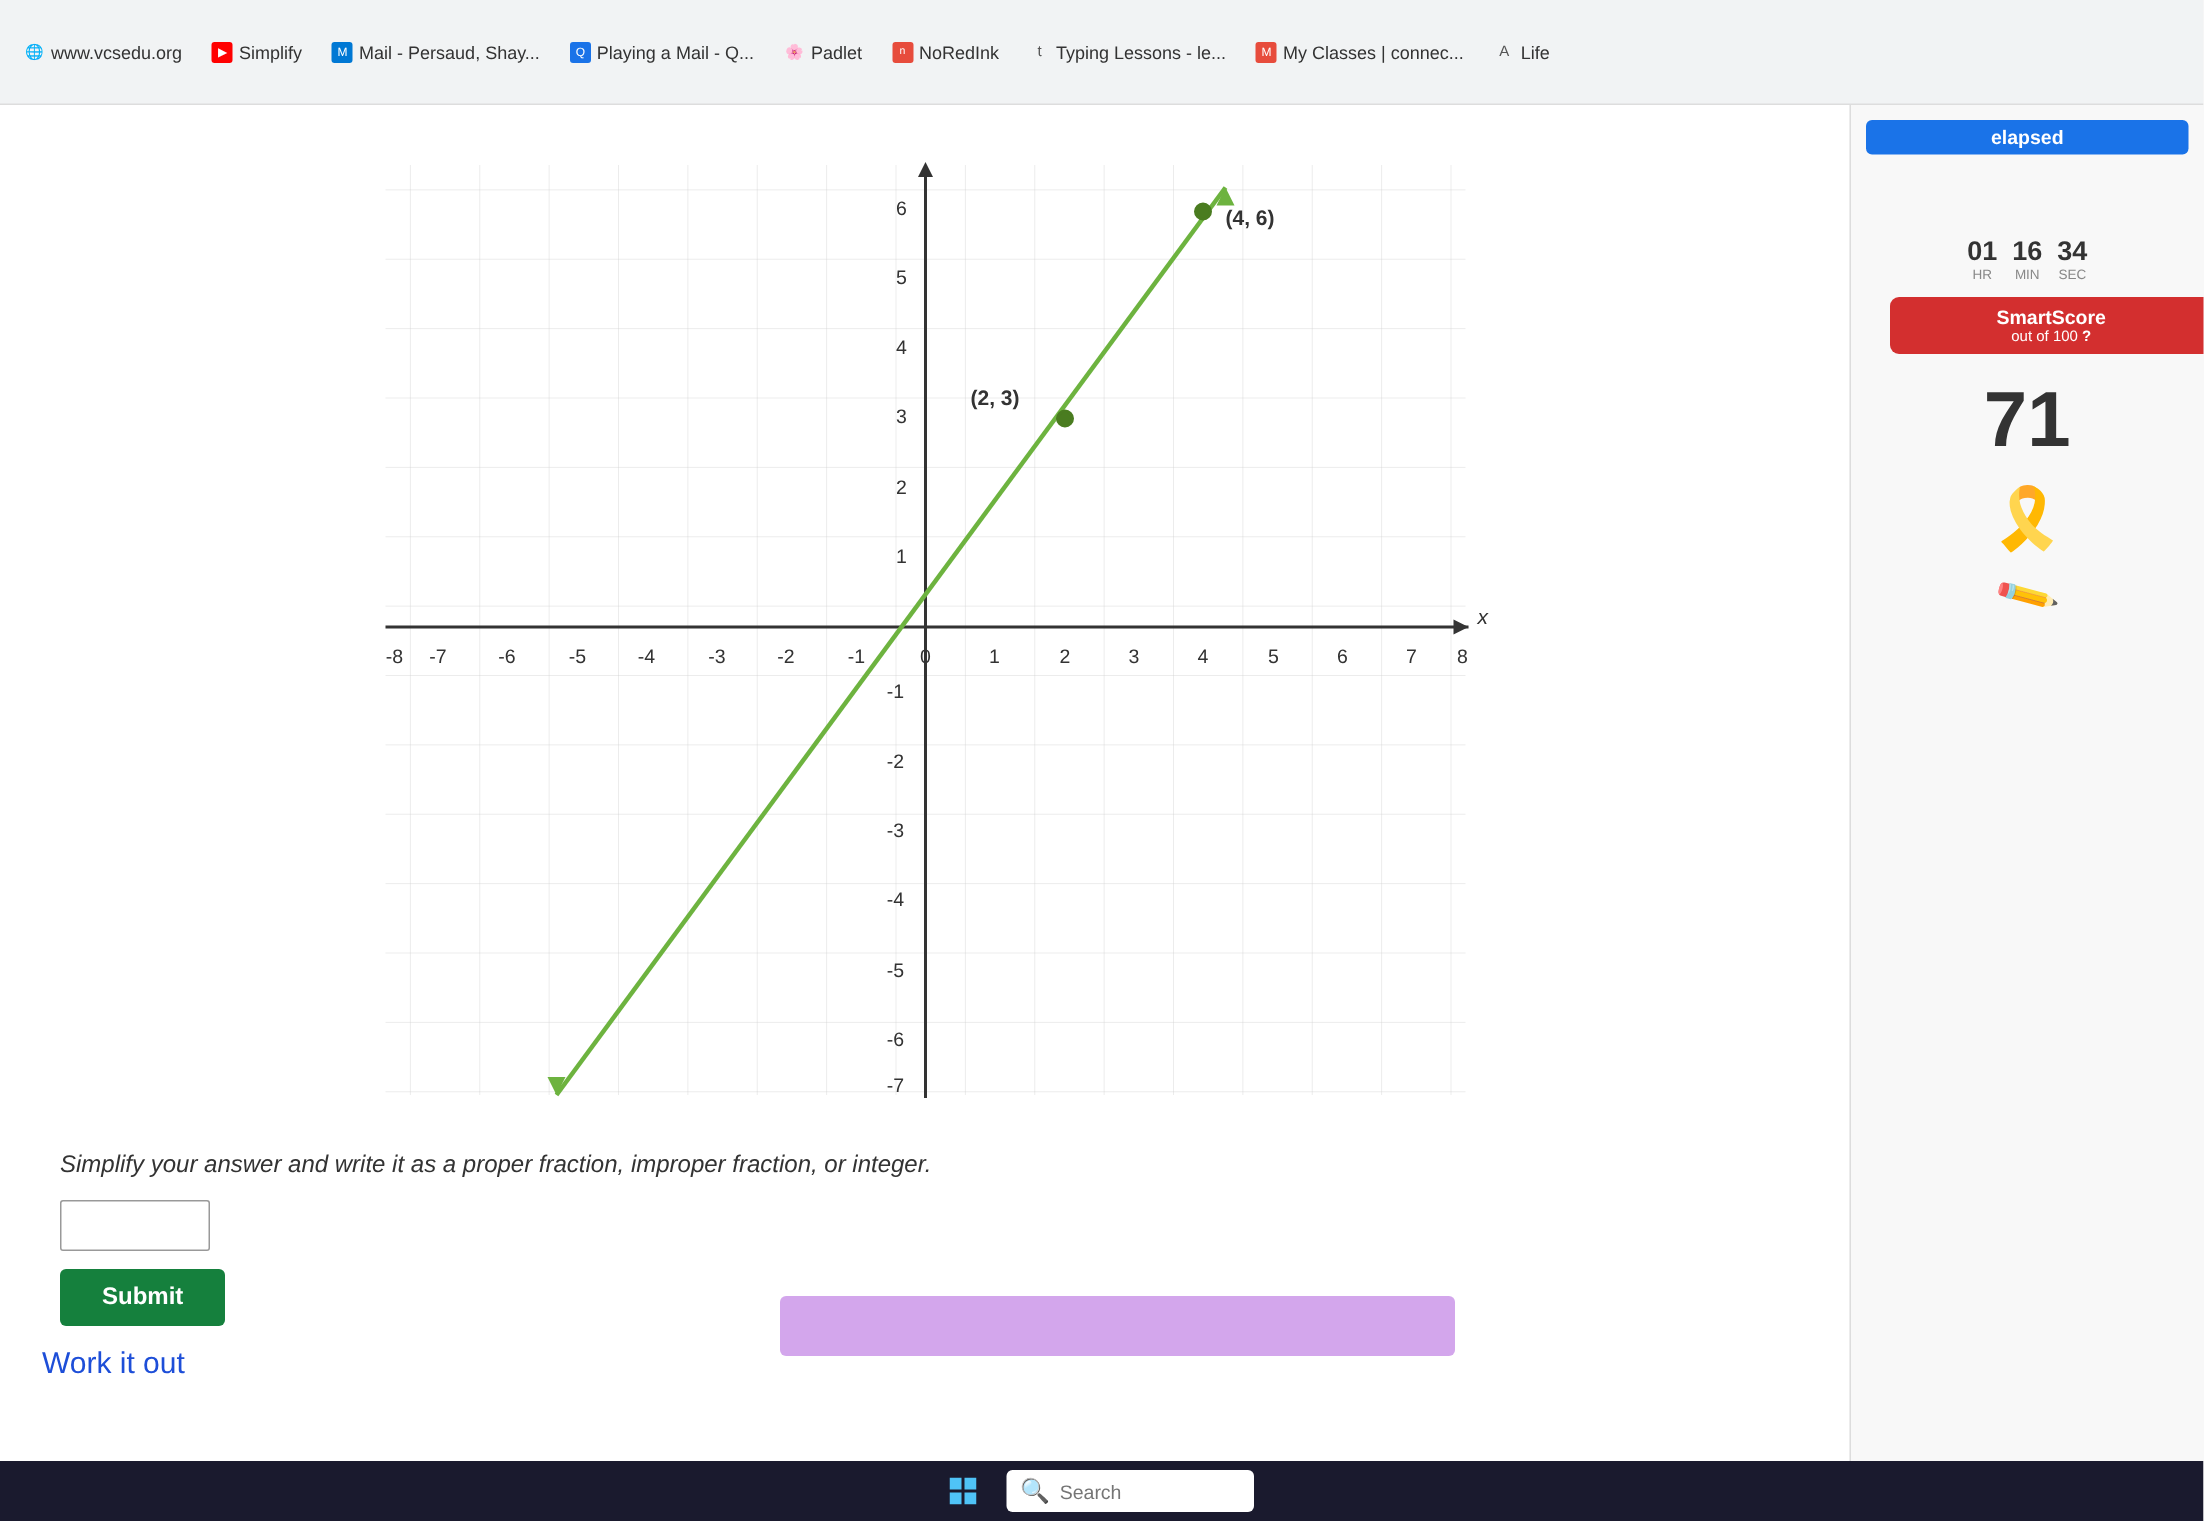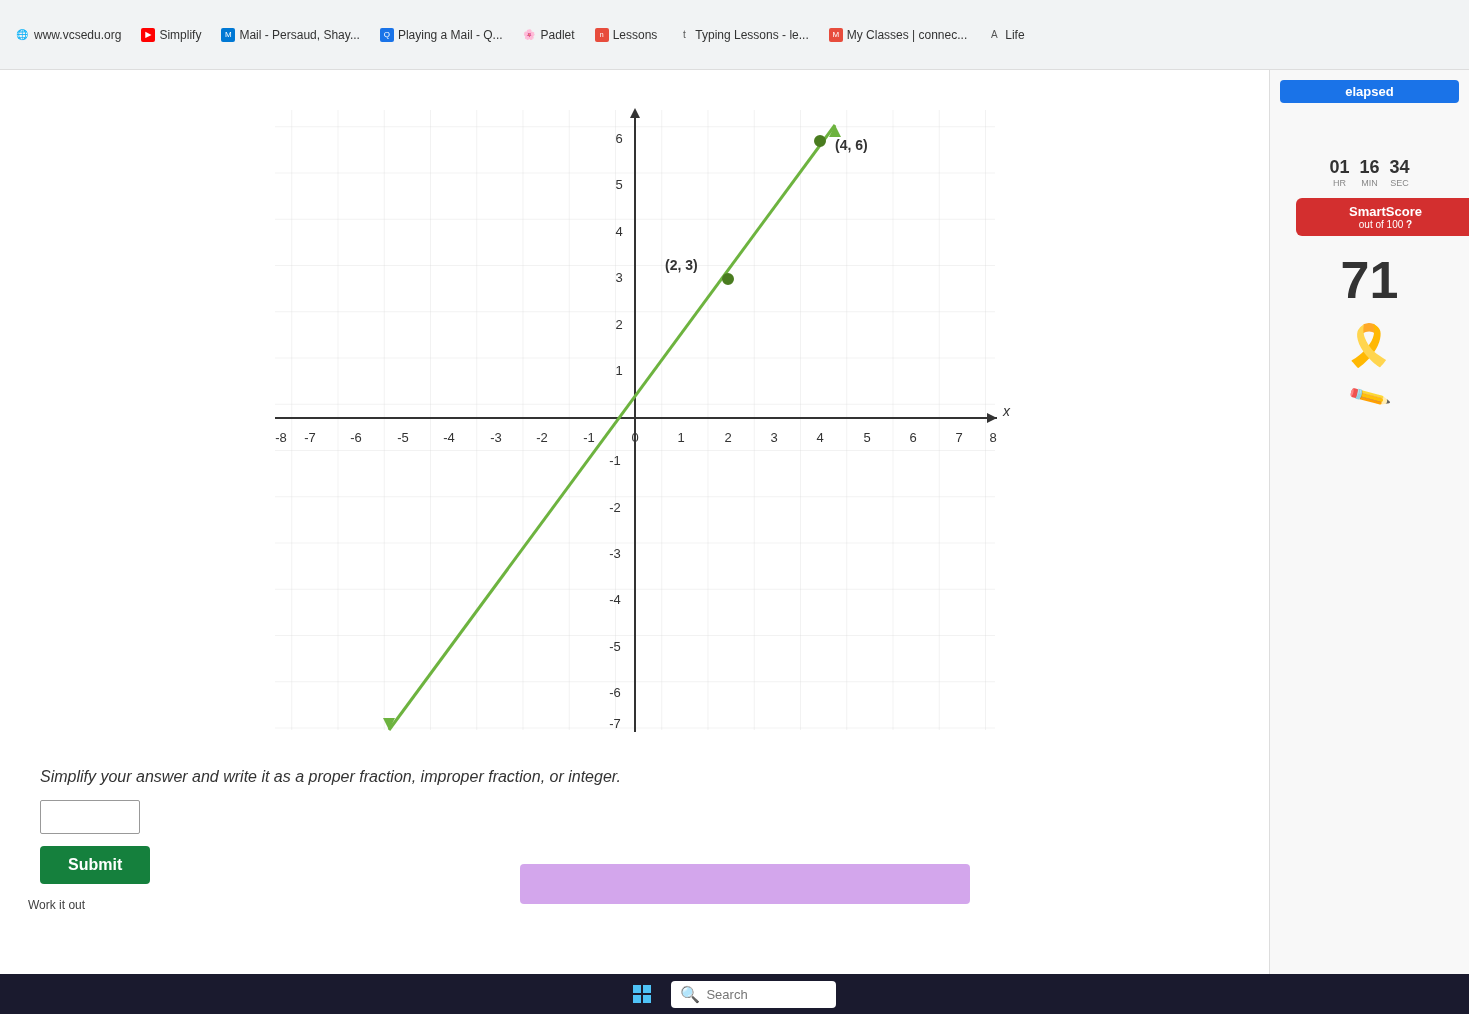--- a/index.html
+++ b/index.html
@@ -85,21 +85,21 @@
     }
 
     .graph-svg {
       position: absolute;
       top: 0;
       left: 0;
     }
 
     
     .right-panel {
-      width: 200px;
+      width: 236px;
       background: #f8f8f8;
       border-left: 1px solid #ddd;
       display: flex;
       flex-direction: column;
       align-items: center;
       padding: 10px;
     }
 
     .elapsed-badge {
       background: #1a73e8;
@@ -213,22 +213,22 @@
       font-size: 16px;
       font-weight: bold;
       border-radius: 4px;
       cursor: pointer;
       margin: 6px 20px;
     }
 
     .work-it-out {
       text-align: center;
       padding: 8px;
-      color: #404040;
-      font-size: 12px;
+      color: #1d4ed8;
+      font-size: 20px;
       font-weight: 500;
       cursor: pointer;
     }
 
     
     .taskbar {
       position: absolute;
       bottom: 0;
       width: 100%;
       height: 40px;
@@ -295,21 +295,21 @@
   <div class="bookmark-item">
     <span class="bookmark-icon icon-game">Q</span>
     <span>Playing a Mail - Q...</span>
   </div>
   <div class="bookmark-item">
     <span class="bookmark-icon icon-padlet">🌸</span>
     <span>Padlet</span>
   </div>
   <div class="bookmark-item">
     <span class="bookmark-icon icon-no">n</span>
-    <span>Lessons</span>
+    <span>NoRedInk</span>
   </div>
   <div class="bookmark-item">
     <span class="bookmark-icon icon-typing">t</span>
     <span>Typing Lessons - le...</span>
   </div>
   <div class="bookmark-item">
     <span class="bookmark-icon icon-mc">M</span>
     <span>My Classes | connec...</span>
   </div>
   <div class="bookmark-item">

